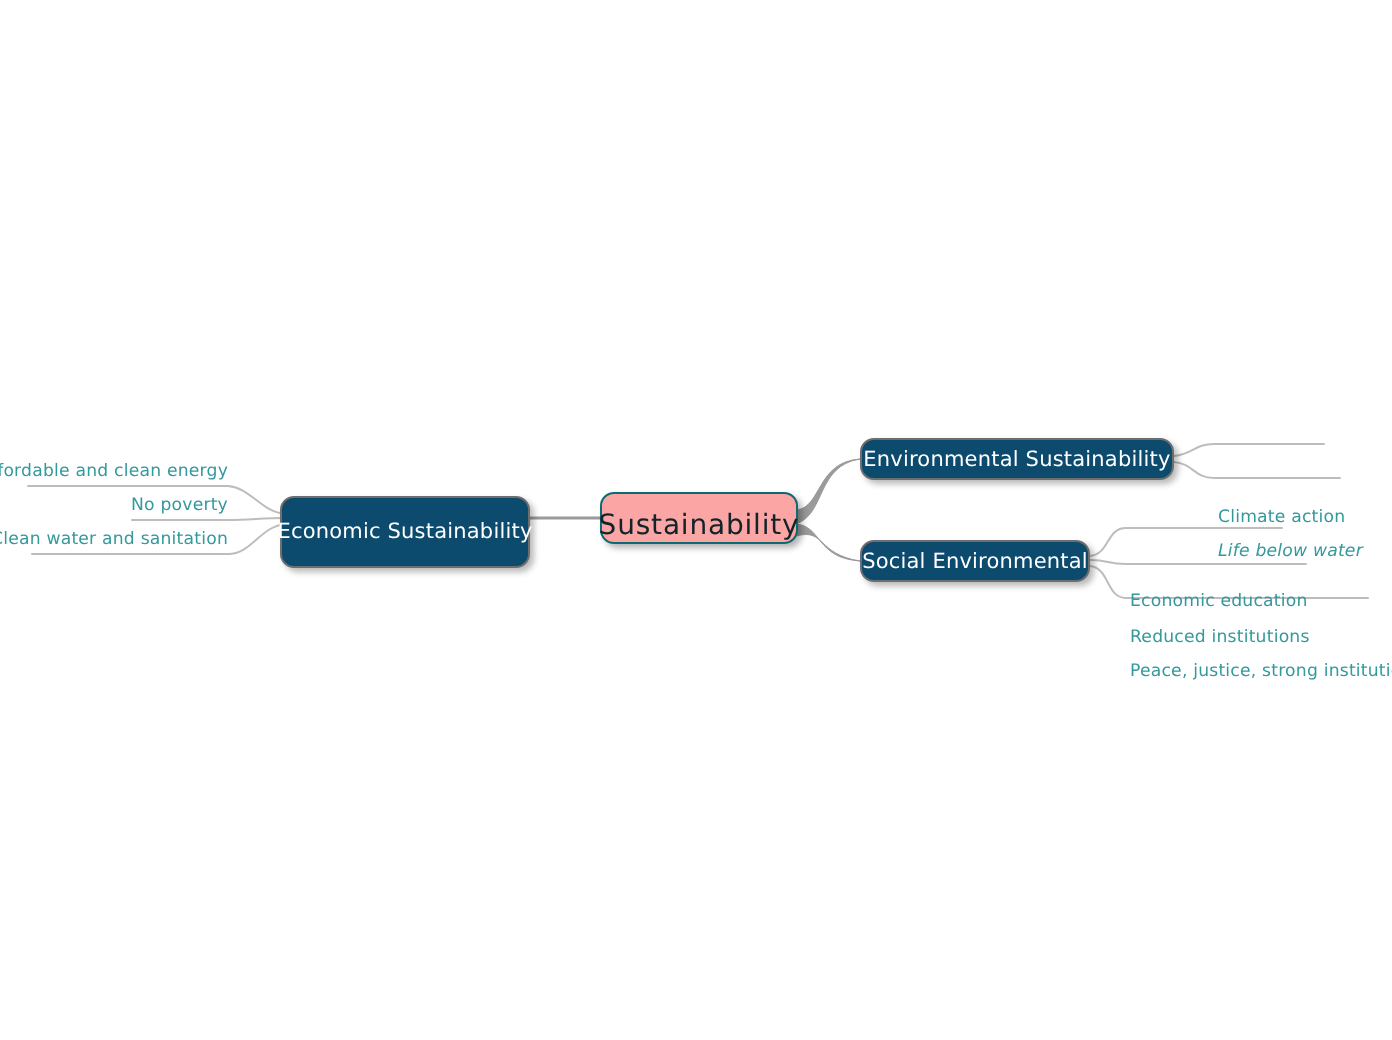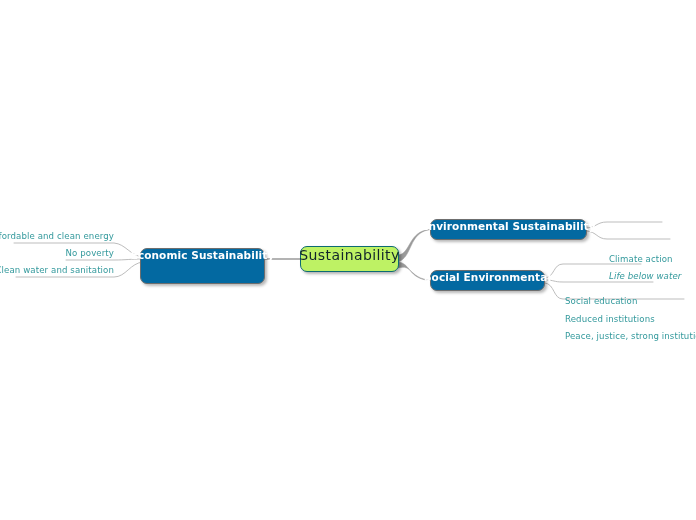--- a/index.html
+++ b/index.html
@@ -29,46 +29,46 @@
     top: 0;
     width: 696px;
     height: 520px;
     pointer-events: none;
   }
 
   
   .node-root {
     position: absolute;
     box-sizing: border-box;
-    background: #bef264;
+    background: #fca5a5;
     border: 1px solid #0d6a72;
     border-radius: 7px;
     color: #10242a;
     font-size: 14px;
     letter-spacing: 0.4px;
     display: flex;
-    align-items: flex-start;
+    align-items: flex-end;
     justify-content: center;
     box-shadow: 2px 2px 3px rgba(0,0,0,0.30);
     white-space: nowrap;
   }
 
   
   .node-branch {
     position: absolute;
     box-sizing: border-box;
-    background: #0369a1;
+    background: #0c4a6e;
     border: 1px solid #6e6e6e;
     border-radius: 7px;
     color: #ffffff;
     font-size: 10.5px;
-    font-weight: bold;
+    font-weight: normal;
     letter-spacing: 0.1px;
     display: flex;
-    align-items: flex-start;
+    align-items: center;
     justify-content: center;
     box-shadow: 2px 2px 3px rgba(0,0,0,0.28);
     white-space: nowrap;
   }
 
   
   .node-leaf {
     position: absolute;
     box-sizing: border-box;
     color: #33999c;
@@ -140,21 +140,21 @@
 
   <div class="node-leaf align-left" style="left:609px; top:211px; width:86px; height:11px;">
     <span>Climate action</span>
   </div>
 
   <div class="node-leaf align-left" style="left:609px; top:228px; width:86px; height:11px;font-style:italic;">
     <span>Life below water</span>
   </div>
 
   <div class="node-leaf align-left" style="left:565px; top:253px; width:130px; height:11px;">
-    <span>Social education</span>
+    <span>Economic education</span>
   </div>
 
   <div class="node-leaf align-left" style="left:565px; top:271px; width:130px; height:11px;">
     <span>Reduced institutions</span>
   </div>
 
   <div class="node-leaf align-left" style="left:565px; top:288px; width:130px; height:11px;">
     <span>Peace, justice, strong institutions</span>
   </div>
 

